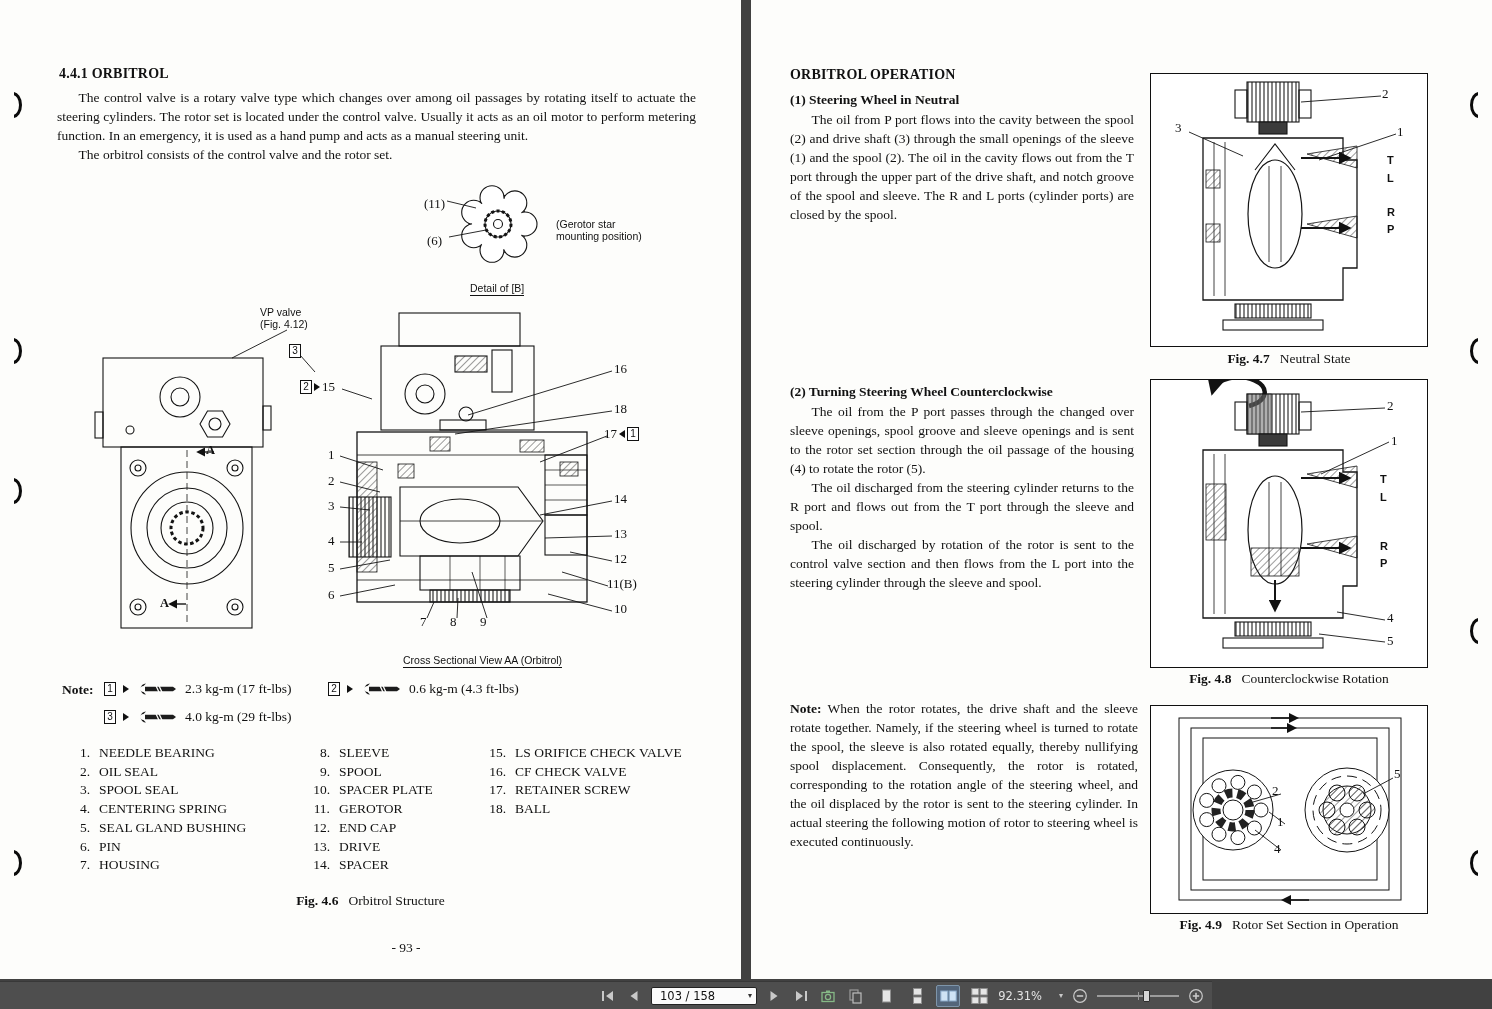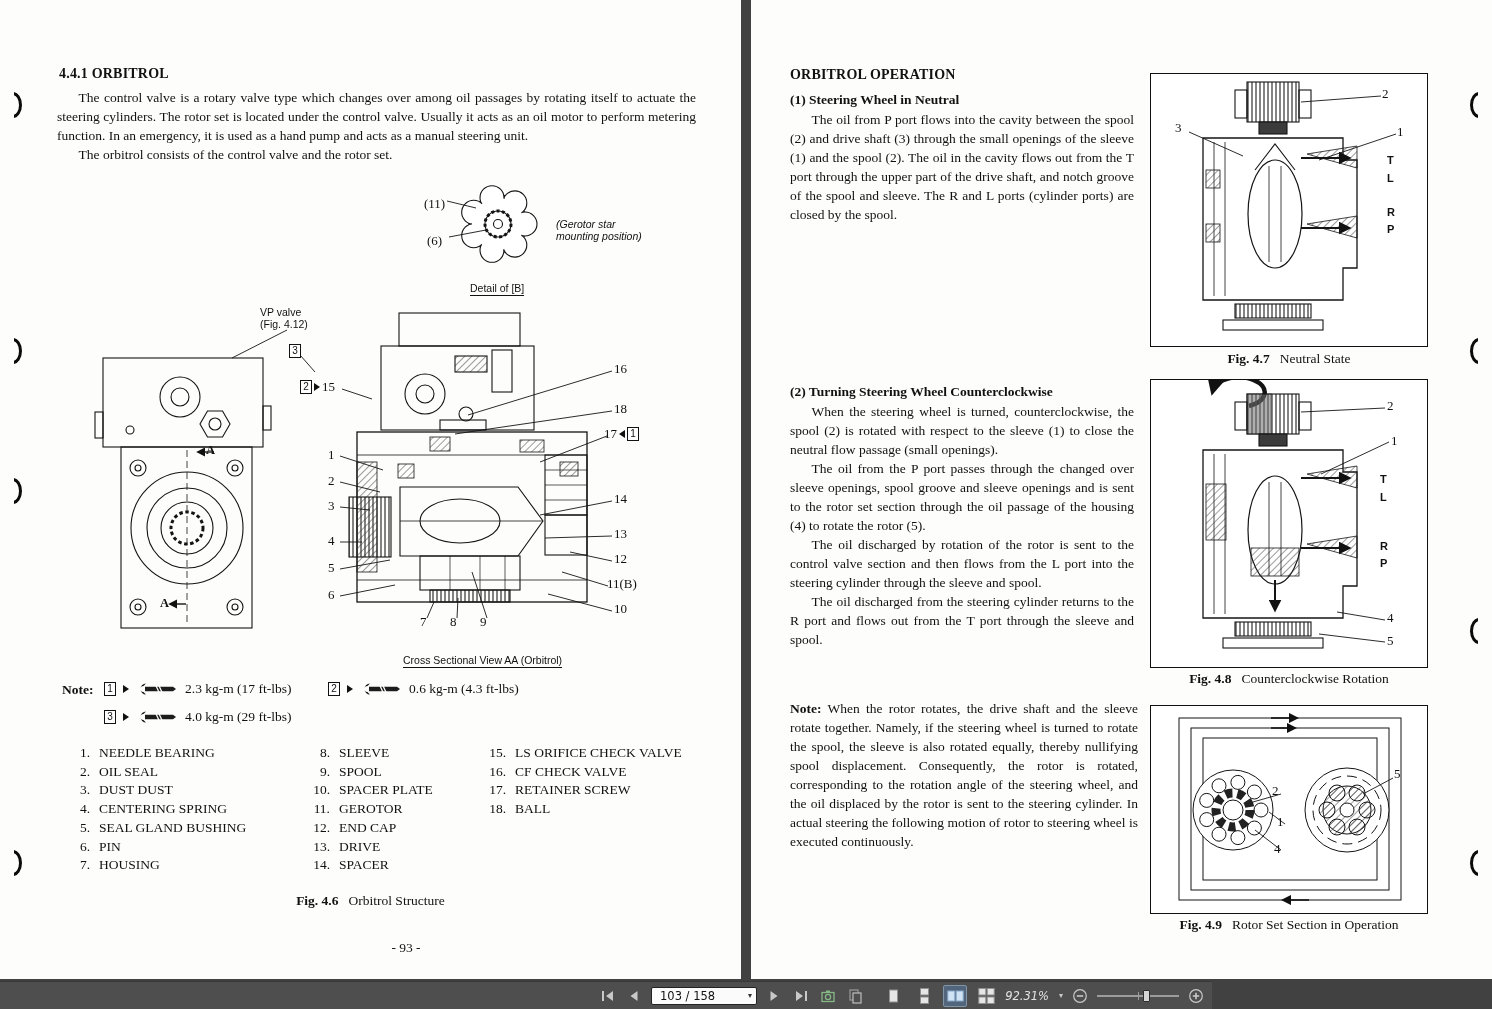--- a/index.html
+++ b/index.html
@@ -68,21 +68,21 @@
   .tb-nav  { position:absolute; left:597px; top:0; height:100%; display:flex; align-items:center; gap:7px; }
   .tb-right{ position:absolute; right:6px;  top:0; height:100%; display:flex; align-items:center; gap:7px; }
   .tbtn { width:20px; height:20px; display:flex; align-items:center; justify-content:center;
           background:transparent; border:none; padding:0; cursor:pointer; }
   .tbtn.view { width:24px; height:22px; border-radius:2px; }
   .tbtn.view.active { background:#53657a; border:1px solid #7e95aa; }
   .page-box { width:106px; height:18px; display:flex; align-items:center; justify-content:space-between;
               padding:0 4px 0 8px; background:#fbfbfb; border:1px solid #222; border-radius:2px;
               font-size:11.5px; color:#111; cursor:pointer; }
   .page-box .caret { font-size:8px; color:#333; }
-  .zoom-label { display:flex; align-items:center; gap:10px; color:#e2e2e2; font-size:11.5px; cursor:pointer;font-style:italic; }
+  .zoom-label { display:flex; align-items:center; gap:17px; color:#e2e2e2; font-size:11.5px; cursor:pointer; }
   .zoom-label .caret { font-size:8px; color:#c9c9c9; }
   .slider { position:relative; width:82px; height:16px; cursor:pointer; }
   .slider .track { position:absolute; left:0; right:0; top:7px; height:2px; background:#9c9c9c; }
   .slider .notch { position:absolute; left:50%; top:4px; width:1px; height:8px; background:#9c9c9c; }
   .slider .thumb { position:absolute; left:46px; top:2px; width:7px; height:12px;
                    background:#d6d6d6; border:1px solid #2e2e2e; border-radius:1px; }
 </style>
 </head>
 <body>
 
@@ -207,21 +207,21 @@
         <line x1="612" y1="611" x2="548" y2="594"></line>
         <line x1="427" y1="618" x2="434" y2="602"></line>
         <line x1="457" y1="618" x2="458" y2="598"></line>
         <line x1="487" y1="618" x2="472" y2="572"></line>
       </g>
     </g>
   </svg>
 
   <span class="abs co" style="left:424px; top:196px;">(11)</span>
   <span class="abs co" style="left:427px; top:233px;">(6)</span>
-  <div class="abs small-lab" style="left:556px; top:218px;font-style:italic;">
+  <div class="abs small-lab" style="left:556px; top:218px;">
     <div>(Gerotor star</div>
     <div>mounting position)</div>
   </div>
   <span class="abs small-lab u" style="left:470px; top:282px;">Detail of [B]</span>
   <div class="abs small-lab" style="left:260px; top:306px;">
     <div>VP valve</div>
     <div>(Fig. 4.12)</div>
   </div>
   <span class="abs box-num" style="left:289px; top:344px;">3</span>
 
@@ -296,21 +296,21 @@
     <li>
         <span class="num">1.</span>
         <span>NEEDLE BEARING</span>
       </li>
     <li>
         <span class="num">2.</span>
         <span>OIL SEAL</span>
       </li>
     <li>
         <span class="num">3.</span>
-        <span>DUST DUST</span>
+        <span>SPOOL SEAL</span>
       </li>
     <li>
         <span class="num">4.</span>
         <span>CENTERING SPRING</span>
       </li>
     <li>
         <span class="num">5.</span>
         <span>SEAL GLAND BUSHING</span>
       </li>
     <li>
@@ -425,24 +425,23 @@
     <span class="port" style="left:236px; top:98px;">L</span>
     <span class="port" style="left:236px; top:132px;">R</span>
     <span class="port" style="left:236px; top:149px;">P</span>
   </div>
   <div class="abs fig-caption" style="left:399px; top:351px; width:278px;">
     <span class="b">Fig. 4.7</span><span>Neutral State</span>
   </div>
 
   <div class="abs sub-head" style="left:39px; top:384px;">(2)  Turning Steering Wheel Counterclockwise</div>
   <div class="abs body-text" style="left:39px; top:402px; width:344px;">
-    <p class="indent">When the steering wheel is turned, counterclockwise, the spool (2) is rotated with respect to the sleeve (1) to close the neutral flow passage (small openings).</p>
     <p class="indent">The oil from the P port passes through the changed over sleeve openings, spool groove and sleeve openings and is sent to the rotor set section through the oil passage of the housing (4) to rotate the rotor (5).</p>
+    <p class="indent">The oil discharged from the steering cylinder returns to the R port and flows out from the T port through the sleeve and spool.</p>
     <p class="indent">The oil discharged by rotation of the rotor is sent to the control valve section and then flows from the L port into the steering cylinder through the sleeve and spool.</p>
-    <p class="indent">The oil discharged from the steering cylinder returns to the R port and flows out from the T port through the sleeve and spool.</p>
   </div>
 
   <div class="figure-frame" style="left:399px; top:379px; width:278px; height:289px;">
     <svg width="275" height="286" viewBox="0 0 275 286">
       <g stroke="#141414" fill="none" stroke-width="1.1">
         <path d="M98 26 A26 15 0 1 0 62 10" stroke-width="4.5" marker-end="url(#arr)"></path>
         <rect x="96" y="14" width="52" height="40" fill="url(#pvert)"></rect>
         <rect x="96" y="14" width="24" height="40" fill="#6e6e6e" opacity="0.55"></rect>
         <rect x="84" y="22" width="12" height="28"></rect>
         <rect x="148" y="22" width="12" height="28"></rect>

